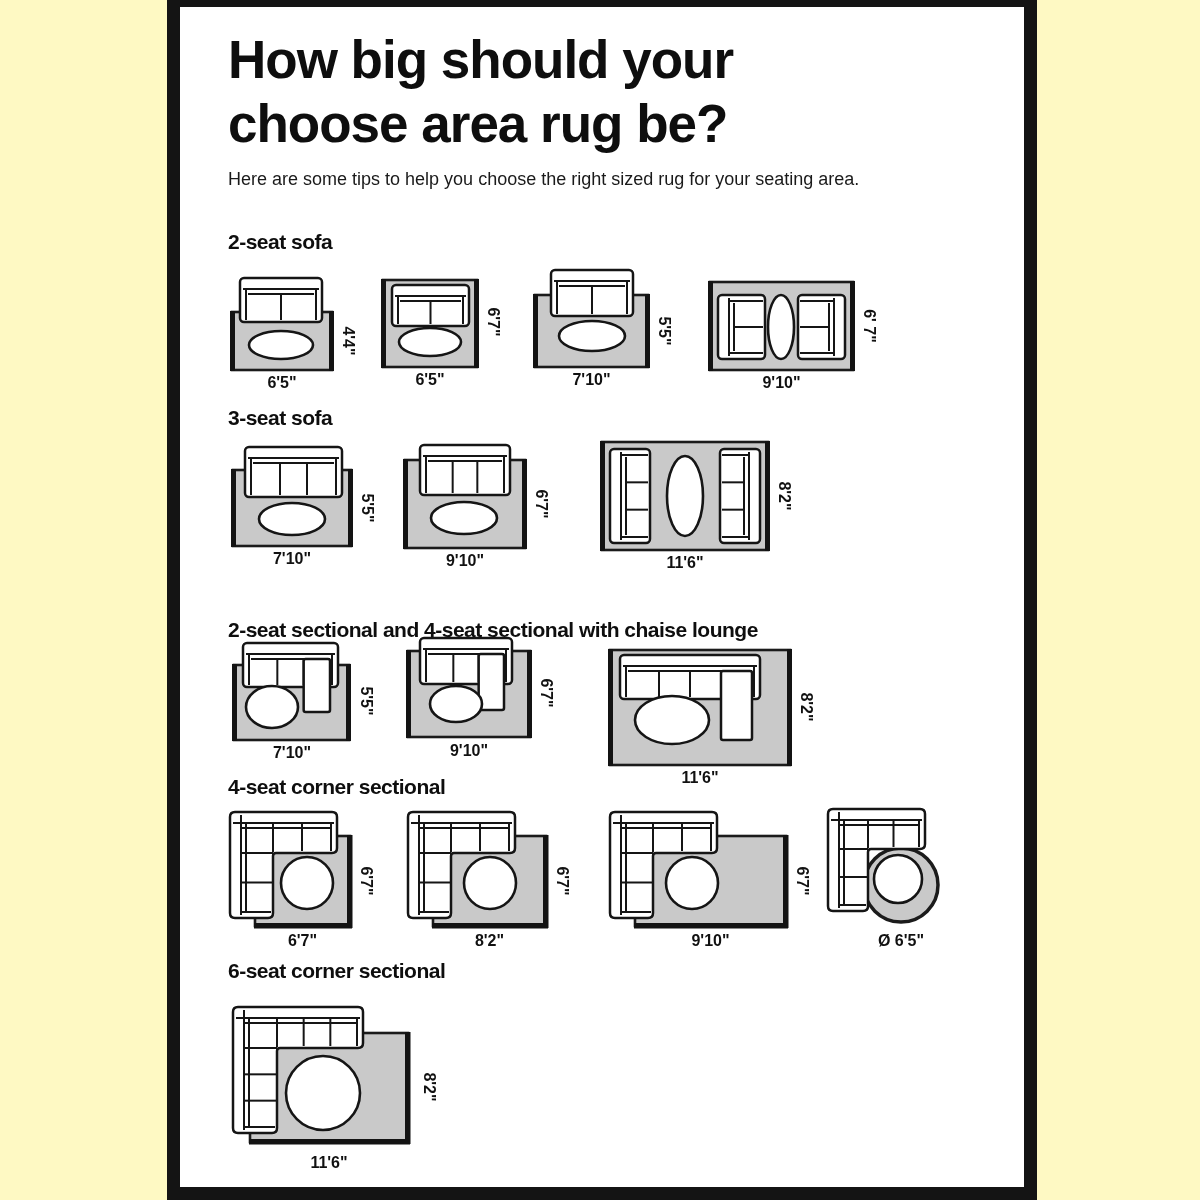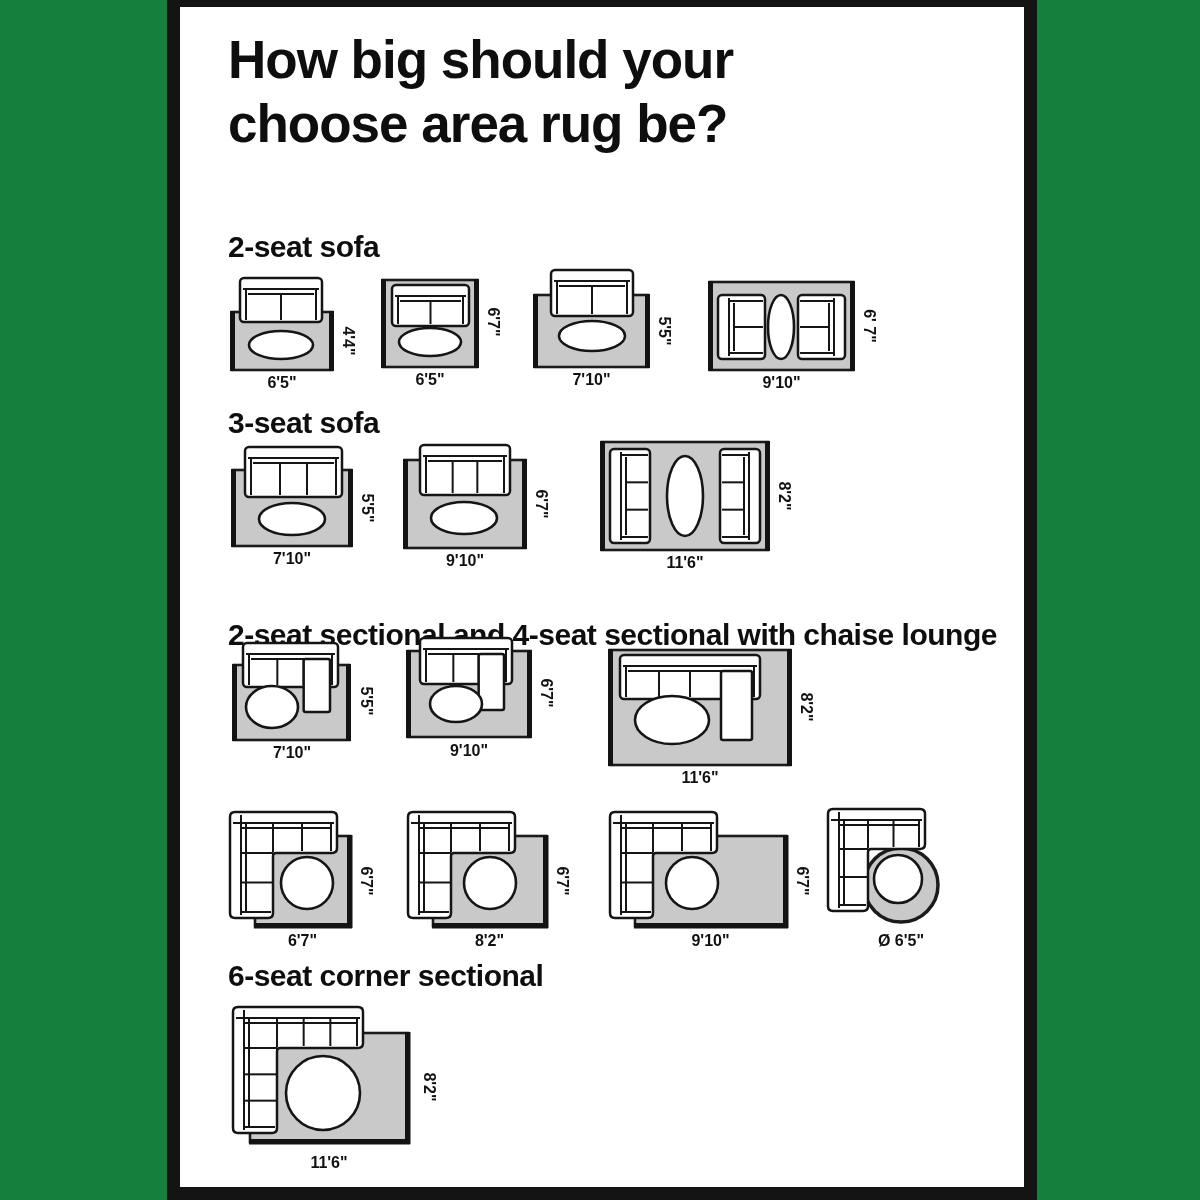--- a/index.html
+++ b/index.html
@@ -1,49 +1,50 @@
 <!DOCTYPE html>
 <html><head>
 <meta charset="utf-8">
 <style>
   html,body{margin:0;padding:0;background:#ffffff;}
-  .canvas{position:relative;width:1200px;height:1200px;background:#15803d;overflow:hidden;
+  .canvas{position:relative;width:1200px;height:1200px;background:#fef9c3;overflow:hidden;
           font-family:"Liberation Sans","DejaVu Sans",sans-serif;color:#111;}
   .poster{position:absolute;left:167px;top:-6px;width:870px;height:1206px;
           box-sizing:border-box;border:13px solid #141414;background:#ffffff;}
   .title{position:absolute;left:228px;top:28px;width:640px;
          font-size:53px;line-height:64px;font-weight:bold;letter-spacing:-1px;color:#0e0e0e;}
   .subtitle{position:absolute;left:228px;top:168px;width:760px;
             font-size:18px;line-height:23px;color:#1a1a1a;}
-  .h2{position:absolute;left:228px;font-size:30px;font-weight:bold;letter-spacing:-0.5px;color:#0e0e0e;white-space:nowrap;text-align:right;}
+  .h2{position:absolute;left:228px;font-size:21px;font-weight:bold;letter-spacing:-0.5px;color:#0e0e0e;white-space:nowrap;text-align:right;}
   .diagram{position:absolute;}
   .diagram svg{position:absolute;left:0;top:0;overflow:visible;}
   .wl{position:absolute;text-align:center;font-size:16px;font-weight:bold;color:#111;white-space:nowrap;}
   .hl{position:absolute;left:calc(100% + 7px);writing-mode:vertical-rl;
       font-size:16px;font-weight:bold;color:#111;transform:translateY(-50%);white-space:nowrap;}
   .hl:empty{display:none;}
 </style>
 </head>
 <body>
 
 <div class="canvas">
   <div class="poster"></div>
 
   <div class="title">
     <span>How big should your</span><br>
     <span>choose area rug be?</span>
   </div>
 
   <div class="subtitle">
-    <br>
+    <span>Here are some tips to help you choose the right sized rug for your seating area.</span><br>
   </div>
 
   <div class="h2" style="top:230px">2-seat sofa</div>
   <div class="h2" style="top:406px">3-seat sofa</div>
   <div class="h2" style="top:618px">2-seat sectional and 4-seat sectional with chaise lounge</div>
+  <div class="h2" style="top:775px">4-seat corner sectional</div>
   <div class="h2" style="top:959px">6-seat corner sectional</div>
 
   <div class="diagram" style="left: 232px; top: 276px; width: 100px; height: 94px;">
     <svg width="100" height="94" viewBox="0 0 100 94">
         <rect x="0" y="36" width="100" height="58" fill="#c9c9c9" stroke="#1b1b1b" stroke-width="2.6"></rect>
         <rect x="-2" y="35" width="5" height="60" fill="#131313"></rect>
         <rect x="97" y="35" width="5" height="60" fill="#131313"></rect>
         <rect x="8" y="2" width="82" height="44" rx="4" fill="#ffffff" stroke="#151515" stroke-width="2.5"></rect>
         <line x1="11" y1="13" x2="87" y2="13" stroke="#151515" stroke-width="2"></line>
         <line x1="14" y1="13" x2="14" y2="44" stroke="#151515" stroke-width="2"></line>

